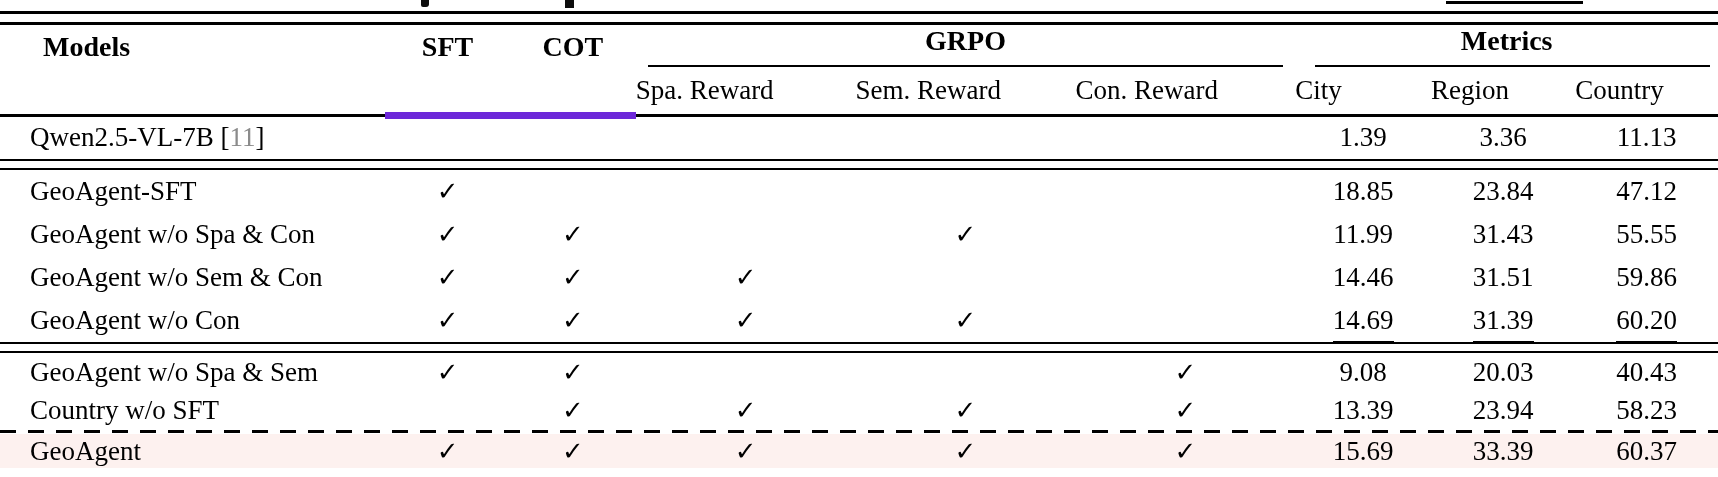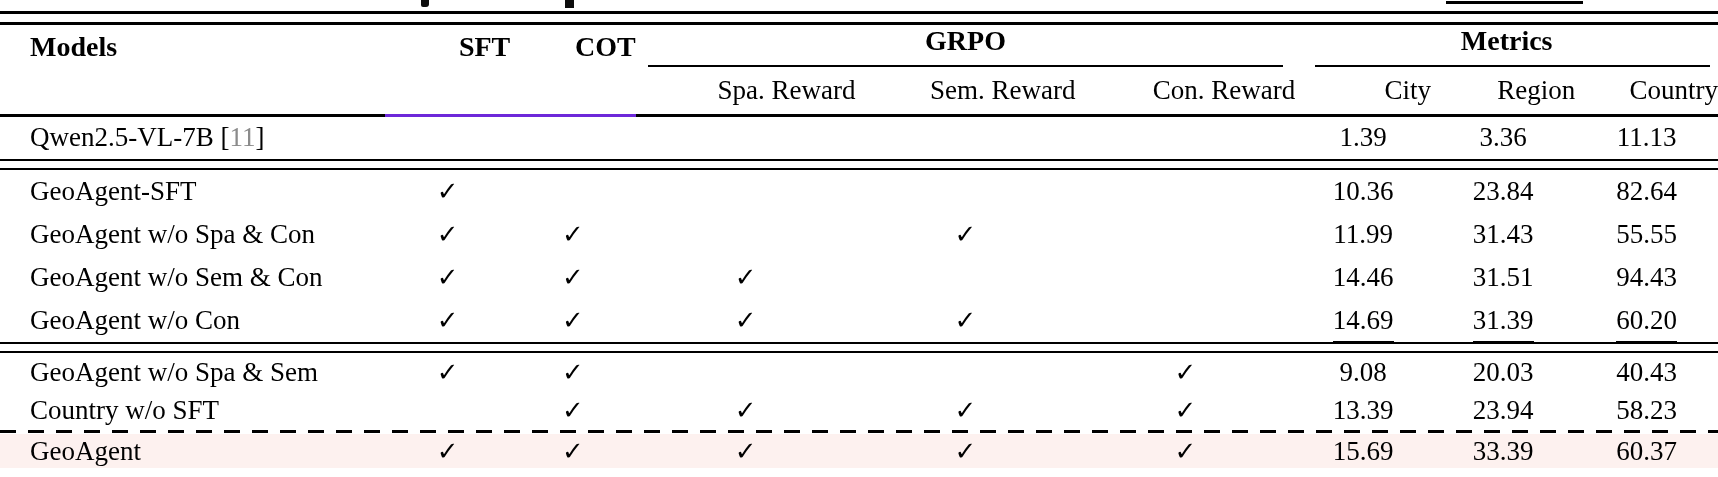--- a/index.html
+++ b/index.html
@@ -17,29 +17,29 @@
   .desc-y{left:421px;width:8px;height:7px;border-radius:0 0 3px 2px;}
   .desc-p{left:565px;width:9px;height:8px;}
   .cap-underline{position:absolute;left:1446px;top:1px;width:137px;height:3px;background:#000;}
   
   .rule-top{height:8px;border-top:3px solid #000;border-bottom:3px solid #000;}
   
   table{width:100%;border-collapse:collapse;table-layout:fixed;}
   th,td{padding:0;font-weight:normal;}
   thead .groups-row{height:42px;}
   thead .sub-row{height:48px;}
-  .model-h{ text-align:left;padding-left:30px;vertical-align:top;padding-top:6px;
+  .model-h{ text-align:left;padding-left:43px;vertical-align:top;padding-top:6px;
             font-weight:bold;font-size:28px;border-bottom:3px solid #000;}
-  .top-h{ text-align:right;vertical-align:top;padding-top:6px;
-          font-weight:bold;font-size:28px;border-bottom:3px solid #6d28d9;}
+  .top-h{ text-align:center;vertical-align:top;padding-top:6px;
+          font-weight:bold;font-size:28px;border-bottom:7px solid #6d28d9;}
   .group-h{position:relative;text-align:center;vertical-align:top;}
   .group-h .gl{font-weight:bold;font-size:28px;}
   .cmid{position:absolute;bottom:0;left:12px;right:12px;border-bottom:2px solid #000;}
   .cmid-m{left:20px;right:8px;}
-  .sub-h{ text-align:right;font-size:27px;font-weight:normal;
+  .sub-h{ text-align:left;font-size:27px;font-weight:normal;
           border-bottom:3px solid #000;vertical-align:middle;}
   tbody td{font-size:27px;vertical-align:middle;}
   .model-cell{text-align:left;padding-left:30px;white-space:nowrap;}
   .check-cell{text-align:center;font-size:26px;}
   .metric-cell{text-align:center;}
   .cite{color:#8b8b8b;cursor:pointer;}
   .underline{border-bottom:2px solid #000;padding-bottom:6px;}
   tr.highlight{background:#fdf1ef;}
   tr.bold{font-weight:bold;padding-left:40px;}
   tr.rulerow td{padding:0;line-height:0;}
@@ -112,23 +112,23 @@
             <div class="rule-double"></div>
           </td>
         </tr>
         <tr class="data-row" style="height: 43px;">
           <td class="model-cell"><span>GeoAgent-SFT</span></td>
           <td class="check-cell">✓</td>
           <td class="check-cell"></td>
           <td class="check-cell"></td>
           <td class="check-cell"></td>
           <td class="check-cell"></td>
-          <td class="metric-cell">10.36</td>
+          <td class="metric-cell">18.85</td>
           <td class="metric-cell">23.84</td>
-          <td class="metric-cell">82.64</td>
+          <td class="metric-cell">47.12</td>
         </tr>
         <tr class="data-row" style="height: 43px;">
           <td class="model-cell"><span>GeoAgent w/o Spa &amp; Con</span></td>
           <td class="check-cell">✓</td>
           <td class="check-cell">✓</td>
           <td class="check-cell"></td>
           <td class="check-cell">✓</td>
           <td class="check-cell"></td>
           <td class="metric-cell">11.99</td>
           <td class="metric-cell">31.43</td>
@@ -136,21 +136,21 @@
         </tr>
         <tr class="data-row" style="height: 43px;">
           <td class="model-cell"><span>GeoAgent w/o Sem &amp; Con</span></td>
           <td class="check-cell">✓</td>
           <td class="check-cell">✓</td>
           <td class="check-cell">✓</td>
           <td class="check-cell"></td>
           <td class="check-cell"></td>
           <td class="metric-cell">14.46</td>
           <td class="metric-cell">31.51</td>
-          <td class="metric-cell">94.43</td>
+          <td class="metric-cell">59.86</td>
         </tr>
         <tr class="data-row" style="height: 43px;">
           <td class="model-cell"><span>GeoAgent w/o Con</span></td>
           <td class="check-cell">✓</td>
           <td class="check-cell">✓</td>
           <td class="check-cell">✓</td>
           <td class="check-cell">✓</td>
           <td class="check-cell"></td>
           <td class="metric-cell"><span class="underline">14.69</span></td>
           <td class="metric-cell"><span class="underline">31.39</span></td>

